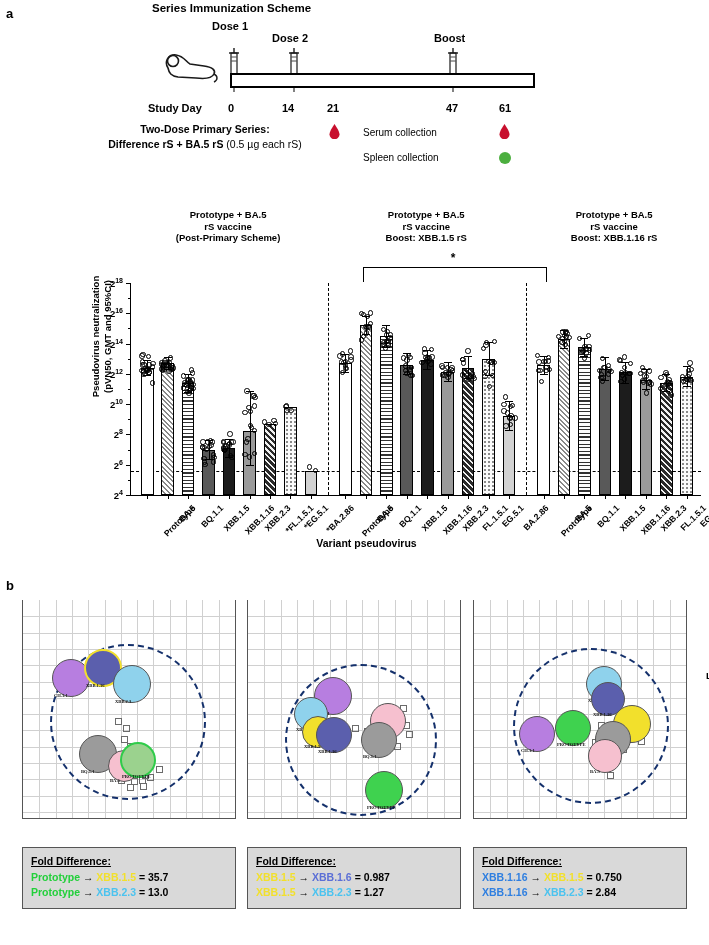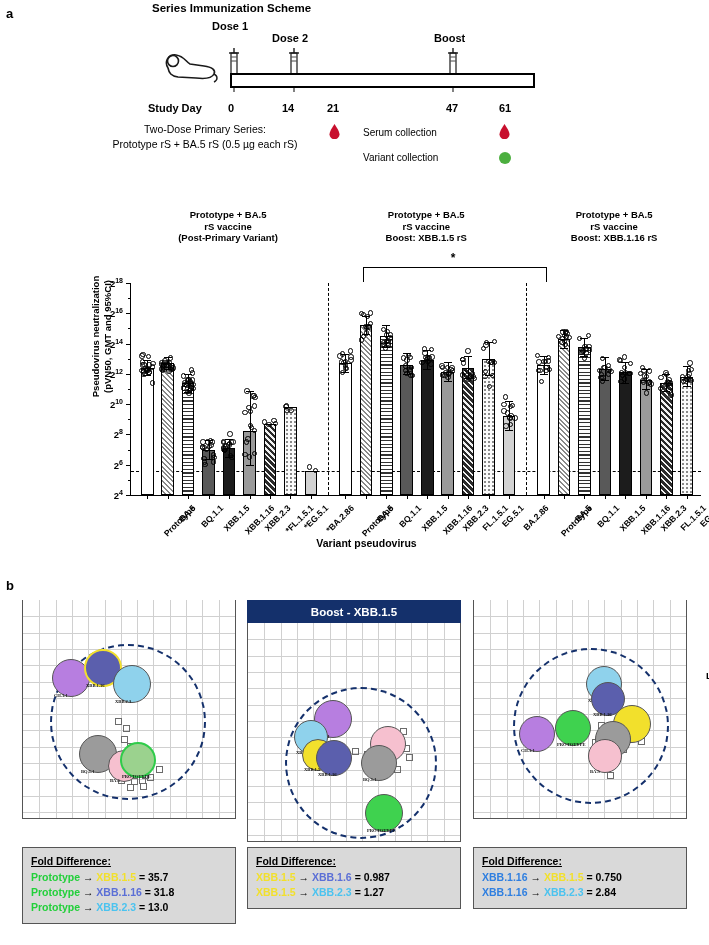--- a/index.html
+++ b/index.html
@@ -14,21 +14,21 @@
   #scheme{position:absolute;left:0;top:0;width:709px;height:190px;}
   #scheme-title{position:absolute;left:152px;top:2px;font-size:11.5px;font-weight:bold;}
   .dose-label{position:absolute;font-size:11px;font-weight:bold;}
   .syringe{position:absolute;width:12px;height:44px;}
   #timeline-bar{position:absolute;left:230px;top:73px;width:305px;height:15px;
       border:2px solid #000;background:#fff;box-sizing:border-box;}
   #study-day-label{position:absolute;left:148px;top:102px;font-size:11px;font-weight:bold;}
   .day-num{position:absolute;font-size:11px;font-weight:bold;}
   #primary-series{position:absolute;left:55px;top:122px;width:300px;text-align:center;
       font-size:10.5px;line-height:15px;}
-  #primary-series b{font-weight:normal;text-align:center;}
+  #primary-series b{font-weight:bold;text-align:center;}
   .legend-text{position:absolute;font-size:10px;}
   .drop{position:absolute;width:11px;height:15px;}
   .green-dot{position:absolute;width:12px;height:12px;border-radius:50%;background:#4CAF3F;}
   .mouse{position:absolute;left:160px;top:48px;width:60px;height:36px;}
 
   
   #chart{position:absolute;left:12px;top:205px;width:709px;height:350px;}
   #chart-grouptitles{position:absolute;left:0;top:0;width:709px;height:48px;}
   .group-title{position:absolute;text-align:center;font-size:9.5px;font-weight:bold;line-height:11.5px;}
   #sig-star{position:absolute;font-size:12px;font-weight:bold;}
@@ -125,38 +125,38 @@
 
   <div id="study-day-label">Study Day</div>
   <div class="day-num" style="left:228px;top:102px;">0</div>
   <div class="day-num" style="left:282px;top:102px;">14</div>
   <div class="day-num" style="left:327px;top:102px;">21</div>
   <div class="day-num" style="left:446px;top:102px;">47</div>
   <div class="day-num" style="left:499px;top:102px;">61</div>
 
   <div id="primary-series">
     <b>Two-Dose Primary Series:</b><br>
-    <b>Prototype rS + BA.5 rS</b><span> (0.5 µg each rS)</span>
+    <b>Difference rS + BA.5 rS</b><span> (0.5 µg each rS)</span>
   </div>
 
   <svg class="drop" style="left:329px;top:124px;" viewBox="0 0 11 15">
     <path d="M5.5,0 C5.5,0 10.5,7 10.5,10.3 A5,5 0 0 1 0.5,10.3 C0.5,7 5.5,0 5.5,0 Z" fill="#C8102E"></path>
   </svg>
   <svg class="drop" style="left:499px;top:124px;" viewBox="0 0 11 15">
     <path d="M5.5,0 C5.5,0 10.5,7 10.5,10.3 A5,5 0 0 1 0.5,10.3 C0.5,7 5.5,0 5.5,0 Z" fill="#C8102E"></path>
   </svg>
   <div class="green-dot" style="left:499px;top:152px;"></div>
 
   <div class="legend-text" style="left:363px;top:127px;">Serum collection</div>
-  <div class="legend-text" style="left:363px;top:152px;">Variant collection</div>
+  <div class="legend-text" style="left:363px;top:152px;">Spleen collection</div>
 </div>
 
 <div id="chart">
   <div id="chart-grouptitles">
-      <div class="group-title" style="left: 131.077px; width: 170px; top: 4px;"><span>Prototype + BA.5</span><br><span>rS vaccine</span><br><span>(Post-Primary Variant)</span></div>
+      <div class="group-title" style="left: 131.077px; width: 170px; top: 4px;"><span>Prototype + BA.5</span><br><span>rS vaccine</span><br><span>(Post-Primary Scheme)</span></div>
       <div class="group-title" style="left: 329.231px; width: 170px; top: 4px;"><span>Prototype + BA.5</span><br><span>rS vaccine</span><br><span>Boost: XBB.1.5 rS</span></div>
       <div class="group-title" style="left: 517.154px; width: 170px; top: 4px;"><span>Prototype + BA.5</span><br><span>rS vaccine</span><br><span>Boost: XBB.1.16 rS</span></div>
     </div>
   <div id="plot">
     <div id="ylabel">
       <span>Pseudovirus neutralization</span><br><span>(pVN50, GMT and 95%CI)</span>
     </div>
     <div id="lod-line" style="top: 187.771px;"></div>
   <div class="ytick" style="top: 0px;"></div>
       <div class="ytick-label" style="left: -38px; top: -6px;">2<sup>18</sup></div>
@@ -719,25 +719,23 @@
         <div class="blob-label" style="left: 58px; top: 169px;">BQ.1.1</div>
         <div class="blob" style="left: 85px; top: 150px; width: 32px; height: 32px; background: rgb(246, 192, 207);"></div>
         <div class="blob-label" style="left: 87px; top: 178px;">BA.5</div>
         <div class="blob" style="left: 97px; top: 142px; width: 36px; height: 36px; background: rgb(155, 210, 142); border: 2.4px solid rgb(47, 204, 74);"></div>
         <div class="blob-label" style="left: 99px; top: 174px;">PROTOTYPE</div>
       </div>
     </div>
     <div class="fold-box" style="left: 22px;">
       <div class="fold-title">Fold Difference:</div>
       <div class="fold-row"><span style="color:#22d03a">Prototype</span><span class="arrow"> → </span><span style="color:#f2e02c">XBB.1.5</span><span class="val"> = 35.7</span></div>
-      <div class="fold-row"><span style="color:#22d03a">Prototype</span><span class="arrow"> → </span><span style="color:#5b6fd6">XBB.1.16</span><span class="val"> = 31.8</span></div>
       <div class="fold-row"><span style="color:#22d03a">Prototype</span><span class="arrow"> → </span><span style="color:#4bc3ef">XBB.2.3</span><span class="val"> = 13.0</span></div>
     </div>
     <div class="map-card" style="left: 247px;">
-      <div class="map-head">Boost - XBB.1.5</div>
       <div class="map-plot">
         <div class="grid-v" style="left: 16.3px;"></div>
         <div class="grid-v" style="left: 32.6px;"></div>
         <div class="grid-v" style="left: 48.9px;"></div>
         <div class="grid-v" style="left: 65.2px;"></div>
         <div class="grid-v" style="left: 81.5px;"></div>
         <div class="grid-v" style="left: 97.8px;"></div>
         <div class="grid-v" style="left: 114.1px;"></div>
         <div class="grid-v" style="left: 130.4px;"></div>
         <div class="grid-v" style="left: 146.7px;"></div>

